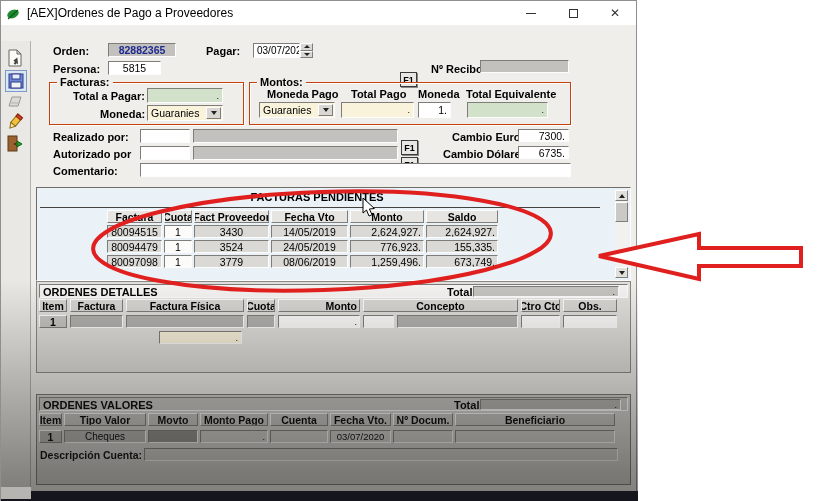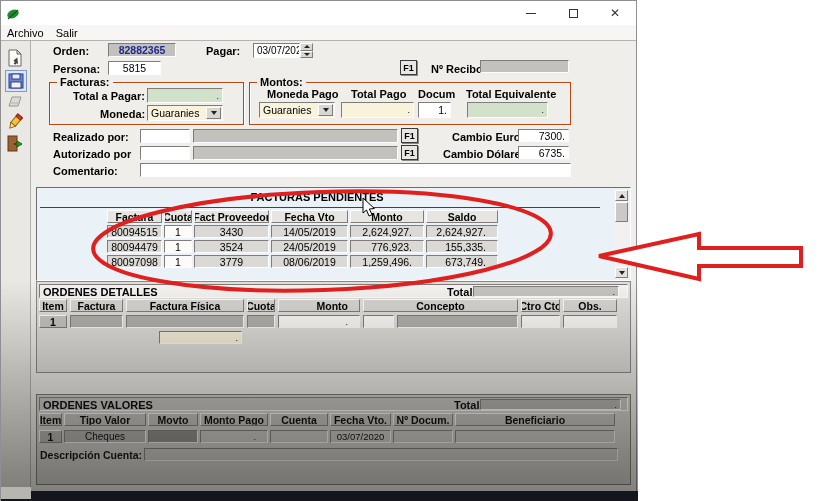--- a/index.html
+++ b/index.html
@@ -30,41 +30,41 @@
   .gray{background:#c3c1be;}
   .green{background:#d2e2ca;}
   .cream{background:#faf3dc;}
   .jr{justify-content:flex-end;}
   .jc{justify-content:center;}
   .navy{color:#1f2a8f;font-weight:700;}
   .groupbox{position:absolute;box-sizing:border-box;border:1px solid #c2410c;
             box-shadow:inset 1px 1px 0 #fff, 1px 1px 0 #fff;text-align:center;}
   .legend{position:absolute;top:-7px;left:7px;background:#f0eeea;padding:0 3px;font-size:11px;font-weight:700;}
   .btn{position:absolute;box-sizing:border-box;border:1px solid #3a3a3a;background:#e9e7e3;
-       box-shadow:1px 1px 0 #8a8886;font-size:9px;font-weight:700;display:flex;align-items:center;justify-content:center;}
+       box-shadow:1px 1px 0 #8a8886;font-size:9px;font-weight:700;display:flex;align-items:center;justify-content:center;margin-top:12px;}
   .dd-btn{position:absolute;right:1px;top:1px;bottom:1px;width:13px;background:#d9d7d3;
           border:1px solid;border-color:#fff #7f7d79 #7f7d79 #fff;display:flex;align-items:center;justify-content:center;}
   .tri-down{width:0;height:0;border-left:3px solid transparent;border-right:3px solid transparent;border-top:4px solid #222;}
   .tri-up{width:0;height:0;border-left:3px solid transparent;border-right:3px solid transparent;border-bottom:4px solid #222;}
   .spinner{position:absolute;display:flex;flex-direction:column;width:13px;}
   .spin-half{flex:1;background:#d9d7d3;border:1px solid;border-color:#fff #7f7d79 #7f7d79 #fff;
              display:flex;align-items:center;justify-content:center;}
   .spin-half .tri-down{border-top-width:3px;}
   .spin-half .tri-up{border-bottom-width:3px;}
   
   .panel-fact{position:absolute;left:35px;top:186px;width:595px;height:94px;background:#eaf2f8;
               box-sizing:border-box;border:1px solid;border-color:#6f6d69 #fdfdfd #fdfdfd #6f6d69;}
   .panel-title{position:absolute;left:0;top:3px;width:560px;text-align:center;font-size:11px;font-weight:700;}
   .panel-line{position:absolute;left:3px;top:19px;width:560px;border-top:1px solid #44423f;}
   .row{position:absolute;display:flex;gap:2px;}
   .cell{box-sizing:border-box;height:13px;font-size:10.5px;display:flex;align-items:center;justify-content:center;
         border:1px solid;border-color:#7f7d79 #fdfdfd #fdfdfd #7f7d79;background:#dbd9d5;overflow:hidden;white-space:nowrap;}
   .cell.hdr{border-color:#fdfdfd #7f7d79 #7f7d79 #fdfdfd;background:#e7e5e1;font-weight:700;}
   .cell.white{background:#fcfbfa;}
-  .cell.cr{justify-content:flex-end;padding-right:11px;}
+  .cell.cr{justify-content:flex-end;padding-right:2px;}
   .sb{position:absolute;right:2px;top:2px;width:13px;bottom:2px;background:#f2f1ef;}
   .sb-btn{position:absolute;left:0;width:13px;height:11px;background:#e2e0dc;border:1px solid;
           border-color:#fff #7f7d79 #7f7d79 #fff;display:flex;align-items:center;justify-content:center;box-sizing:border-box;}
   .sb-thumb{position:absolute;left:0;top:12px;width:13px;height:20px;background:#cbc9c5;border:1px solid;
             border-color:#fff #7f7d79 #7f7d79 #fff;box-sizing:border-box;}
   
   .panel-det{position:absolute;left:35px;top:280px;width:595px;height:92px;background:#e2e0dc;
              box-sizing:border-box;border:1px solid #8a8884;}
   .panel-val{position:absolute;left:35px;top:393px;width:595px;height:91px;background:#d3d1cd;
              box-sizing:border-box;border:1px solid #77756f;}
@@ -85,37 +85,34 @@
 <body>
 
 <div class="stage">
   <div class="window">
 
     <div class="titlebar">
       <svg width="15" height="15" style="margin-left:5px">
         <ellipse cx="7" cy="8" rx="6" ry="4" fill="#1f8a30" transform="rotate(-25 7 8)"></ellipse>
         <path d="M2 13 L12 4" stroke="#0c5a1a" stroke-width="1.2" fill="none"></path>
       </svg>
+      <span class="title-text">[AEX]Ordenes de Pago a Proveedores</span>
       <div class="win-controls">
         <div class="win-btn">
             <div class="min-glyph"></div>
           </div>
         <div class="win-btn">
             <div class="max-glyph"></div>
           </div>
         <div class="win-btn">
             <span class="close-glyph">✕</span>
           </div>
       </div>
     </div>
 
-    <div class="menubar">
-      <span class="menu-item">Archivo</span>
-      <span class="menu-item">Salir</span>
-    </div>
 
     <div class="toolbar">
       <div class="tb-icon" style="top:7px">
         <svg width="16" height="18">
             <path d="M2 1 h8 l4 4 v12 h-12 z" fill="#fcfcf4" stroke="#666"></path>
             <path d="M10 1 l4 4 h-4 z" fill="#dcdad2" stroke="#666"></path>
             <path d="M8 9 l5 5 l-2 0 l0 2 l-2 0 l0-2 l-2 0 z" fill="#444" transform="rotate(40 10 12)"></path>
           </svg>
       </div>
       <div class="tb-icon tb-sel" style="top:29px">
@@ -179,21 +176,21 @@
       <div class="dd-btn">
           <div class="tri-down"></div>
         </div>
     </div>
 
     <div class="groupbox" style="left:248px;top:81px;width:322px;height:43px">
       <span class="legend">Montos:</span>
     </div>
     <div class="lbl" style="left:266px;top:87px">Moneda Pago</div>
     <div class="lbl" style="left:350px;top:87px">Total Pago</div>
-    <div class="lbl" style="left:417px;top:87px">Docum</div>
+    <div class="lbl" style="left:417px;top:87px">Moneda</div>
     <div class="lbl" style="left:465px;top:87px">Total Equivalente</div>
     <div class="f cream" style="left:258px;top:101px;width:76px;height:16px">
       <span>Guaranies</span>
       <div class="dd-btn">
           <div class="tri-down"></div>
         </div>
     </div>
     <div class="f cream jr dot9" style="left:340px;top:101px;width:73px;height:16px">.</div>
     <div class="f jr" style="left:417px;top:101px;width:33px;height:16px">1.</div>
     <div class="f green jr dot9" style="left:466px;top:101px;width:81px;height:16px">.</div>

